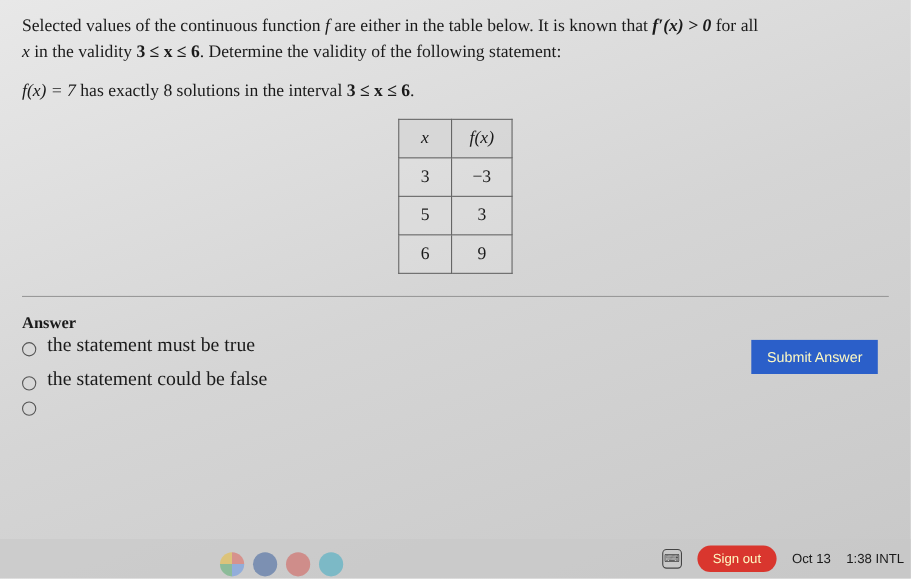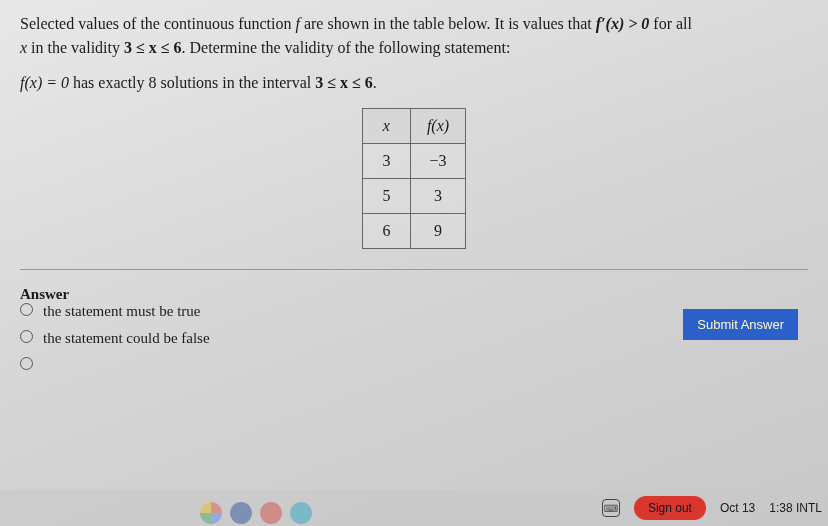--- a/index.html
+++ b/index.html
@@ -48,23 +48,23 @@
     font-weight: bold;
   }
   .options-row {
     display: flex;
     justify-content: space-between;
     align-items: flex-start;
   }
   .options { flex: 1; }
   .option {
     display: flex;
-    align-items: flex-start;
+    align-items: flex-end;
     margin-bottom: 10px;
-    font-size: 15px;
+    font-size: 18px;
     cursor: pointer;
   }
   .radio {
     width: 13px; height: 13px;
     border: 1.5px solid #555;
     border-radius: 50%;
     margin-right: 10px;
     flex-shrink: 0;
   }
   .submit-btn {
@@ -86,21 +86,21 @@
     display: flex;
     align-items: center;
     justify-content: flex-end;
     padding: 0 6px;
     font-family: Arial, sans-serif;
     font-size: 12px;
     gap: 14px;
   }
   .signout {
     background: #d9362e;
-    color: #0f172a;
+    color: #fef9c3;
     border-radius: 14px;
     padding: 5px 14px;
     font-size: 12px;
     cursor: pointer;
   }
   .dock {
     position: absolute;
     bottom: 2px;
     left: 200px;
     display: flex;
@@ -115,26 +115,26 @@
   .keyb-icon {
     width:18px;height:18px;border:1.5px solid #444;border-radius:4px;
     display:flex;align-items:center;justify-content:center;font-size:10px;color:#444;
   }
 </style>
 </head>
 <body>
 
 <div class="content">
   <div class="problem-text">
-    <span>Selected values of the continuous function </span><span class="ital">f</span><span> are shown in the table below. It is values that </span><span class="ital bold">f′(x) &gt; 0</span><span> for all </span><br>
+    <span>Selected values of the continuous function </span><span class="ital">f</span><span> are either in the table below. It is known that </span><span class="ital bold">f′(x) &gt; 0</span><span> for all </span><br>
     <span class="ital">x</span><span> in the validity </span><span class="bold">3 ≤ x ≤ 6</span><span>. Determine the validity of the following statement:</span>
   </div>
 
   <div class="statement">
-    <span class="ital">f(x) = 0</span><span> has exactly 8 solutions in the interval </span><span class="bold">3 ≤ x ≤ 6</span><span>.</span>
+    <span class="ital">f(x) = 7</span><span> has exactly 8 solutions in the interval </span><span class="bold">3 ≤ x ≤ 6</span><span>.</span>
   </div>
 
   <table class="tbl">
     <tbody>
         <tr>
       <th>x</th>
       <th>f(x)</th>
     </tr>
     <tr>
       <td>3</td>

